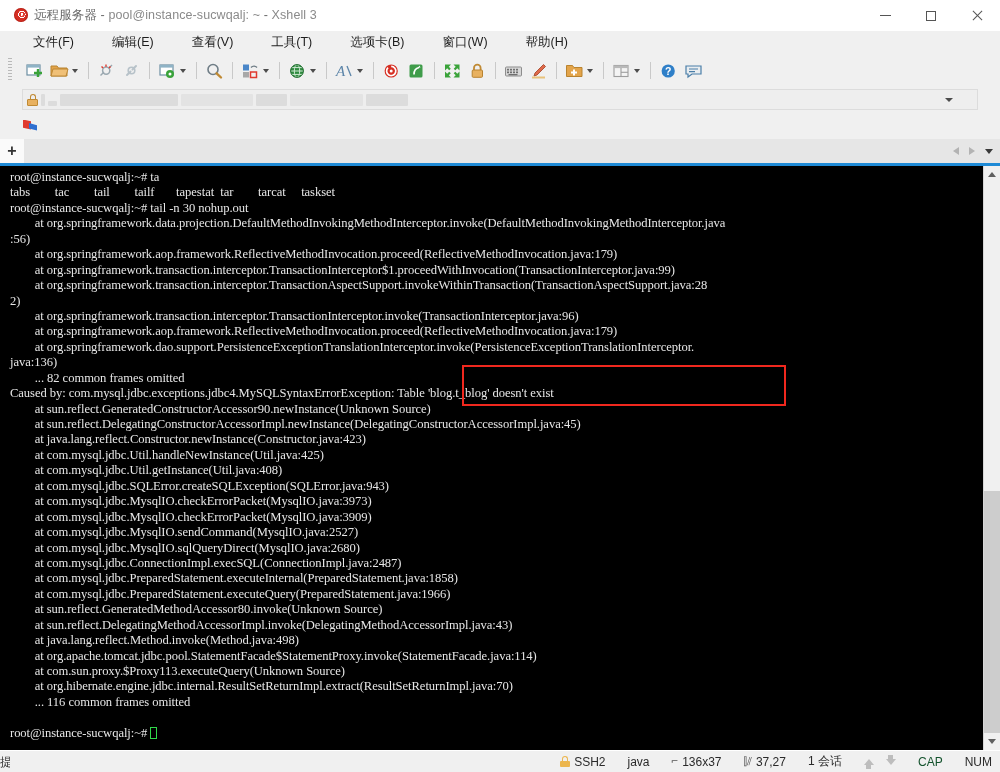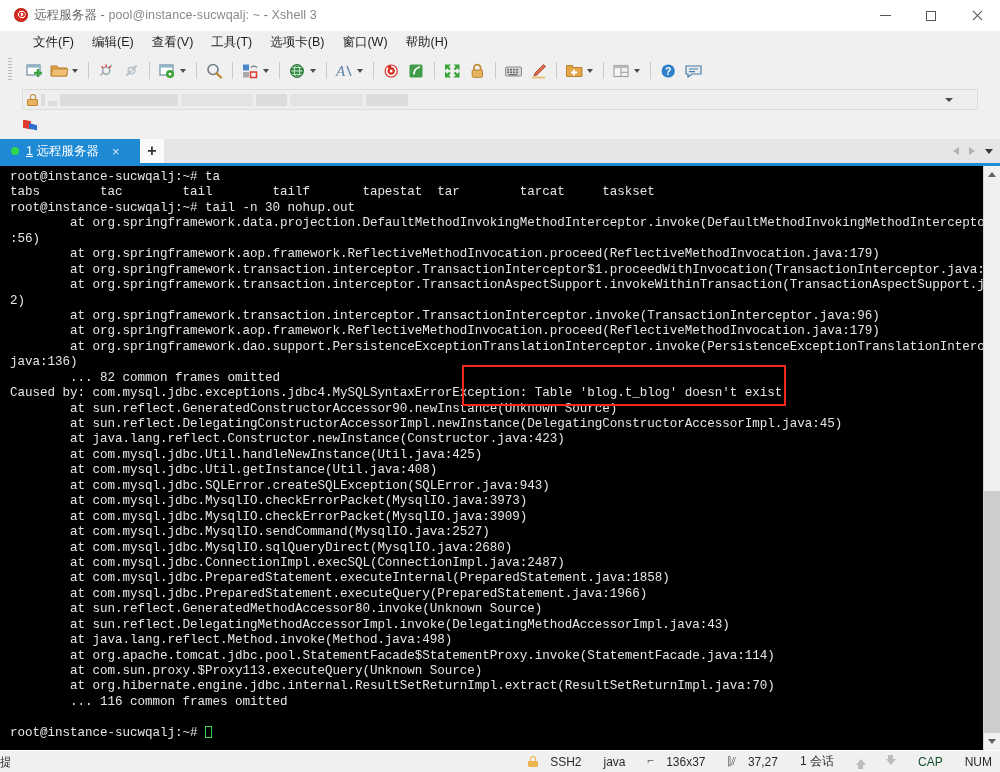--- a/index.html
+++ b/index.html
@@ -62,20 +62,21 @@
   .wb-cls:before{ transform:rotate(45deg); }
   .wb-cls:after { transform:rotate(-45deg); }
 
   
   .menubar {
     height:24px;
     background:#f0f0f0;
     display:flex; align-items:center;
     padding-left:24px;
     flex:0 0 24px;
+    gap:20px;
   }
   .menu-item {
     font-size:12.5px;
     color:#1d1d1d;
     padding:3px 9px 4px 9px;
     white-space:nowrap;
   }
 
   
   .toolbar {
@@ -165,21 +166,21 @@
   .tb-caret{width:0;height:0;border-left:4.5px solid transparent;border-right:4.5px solid transparent;border-top:5px solid #3a3a3a;}
 
   
   .termwrap {
     flex:1 1 auto; display:flex; background:#000; position:relative; min-height:0;
   }
   .term {
     flex:1 1 auto;
     background:#000;
     color:#e6e6e6;
-    font-family:Liberation Mono, monospace;
+    font-family:Liberation Serif, serif;
     font-size:12.6px;
     line-height:15.45px;
     padding:4px 0 0 10px;
     white-space:pre;
     overflow:hidden;
     position:relative;
     letter-spacing:-0.06px;
   }
   .term .line { height:15.45px; }
   .cursor {
@@ -213,21 +214,21 @@
     position:absolute;left:0;top:0;width:10px;height:22px;overflow:hidden;
     font-size:12px;color:#333;line-height:22px;
   }
   .sb-url {
     margin-left:9px; height:19px;
     background:#e9e9e9; border:1px solid #dadada;
     display:flex;align-items:center; padding:0 8px;
     font-size:12px; color:#2a2a2a; min-width:555px;
   }
   .sb-right { margin-left:auto; display:flex; align-items:center; gap:0; padding-right:6px; font-size:12px; color:#2a2a2a;}
-  .sb-cell { padding:0 11px; display:flex; align-items:center; gap:12px; white-space:nowrap;}
+  .sb-cell { padding:0 11px; display:flex; align-items:center; gap:4px; white-space:nowrap;}
   .sb-lock { width:10px;height:11px;position:relative; flex:0 0 10px;}
   .sb-lock .body{position:absolute;left:0;bottom:0;width:10px;height:6px;background:#ecb64e;border-radius:1px;}
   .sb-lock .sh{position:absolute;left:2px;top:0;width:6px;height:5px;border:1.5px solid #ecb64e;border-bottom:none;border-radius:3px 3px 0 0;}
   .ic-size{font-family:"DejaVu Sans Mono",monospace;color:#555;font-size:11px;}
   .ar-up{width:0;height:0;border-left:5px solid transparent;border-right:5px solid transparent;border-bottom:6px solid #bdbdbd;position:relative;}
   .ar-up:after{content:"";position:absolute;left:-2.5px;top:6px;width:5px;height:4px;background:#bdbdbd;}
   .ar-dn{width:0;height:0;border-left:5px solid transparent;border-right:5px solid transparent;border-top:6px solid #bdbdbd;position:relative;}
   .ar-dn:after{content:"";position:absolute;left:-2.5px;top:-10px;width:5px;height:4px;background:#bdbdbd;}
   .dim { color:#14532d; }
 
@@ -513,25 +514,20 @@
   </div>
 
   <div class="hintbar">
     <span class="flag-ic">
         <i class="r"></i>
         <i class="b"></i>
       </span>
   </div>
 
   <div class="tabbar">
-    <div class="tab">
-      <i class="tab-dot"></i>
-      <span class="tab-label"><span class="num">1</span><span> 远程服务器</span></span>
-      <span class="tab-close">×</span>
-    </div>
     <div class="tab-new">+</div>
     <div class="tab-right">
       <i class="ar-l"></i>
       <i class="ar-r"></i>
       <i class="tb-caret"></i>
     </div>
   </div>
 
   <div class="termwrap">
     <div class="term" id="term"><div class="line">root@instance-sucwqalj:~# ta</div><div class="line">tabs        tac        tail        tailf       tapestat  tar        tarcat     taskset</div><div class="line">root@instance-sucwqalj:~# tail -n 30 nohup.out</div><div class="line">        at org.springframework.data.projection.DefaultMethodInvokingMethodInterceptor.invoke(DefaultMethodInvokingMethodInterceptor.java</div><div class="line">:56)</div><div class="line">        at org.springframework.aop.framework.ReflectiveMethodInvocation.proceed(ReflectiveMethodInvocation.java:179)</div><div class="line">        at org.springframework.transaction.interceptor.TransactionInterceptor$1.proceedWithInvocation(TransactionInterceptor.java:99)</div><div class="line">        at org.springframework.transaction.interceptor.TransactionAspectSupport.invokeWithinTransaction(TransactionAspectSupport.java:28</div><div class="line">2)</div><div class="line">        at org.springframework.transaction.interceptor.TransactionInterceptor.invoke(TransactionInterceptor.java:96)</div><div class="line">        at org.springframework.aop.framework.ReflectiveMethodInvocation.proceed(ReflectiveMethodInvocation.java:179)</div><div class="line">        at org.springframework.dao.support.PersistenceExceptionTranslationInterceptor.invoke(PersistenceExceptionTranslationInterceptor.</div><div class="line">java:136)</div><div class="line">        ... 82 common frames omitted</div><div class="line">Caused by: com.mysql.jdbc.exceptions.jdbc4.MySQLSyntaxErrorException: Table 'blog.t_blog' doesn't exist</div><div class="line">        at sun.reflect.GeneratedConstructorAccessor90.newInstance(Unknown Source)</div><div class="line">        at sun.reflect.DelegatingConstructorAccessorImpl.newInstance(DelegatingConstructorAccessorImpl.java:45)</div><div class="line">        at java.lang.reflect.Constructor.newInstance(Constructor.java:423)</div><div class="line">        at com.mysql.jdbc.Util.handleNewInstance(Util.java:425)</div><div class="line">        at com.mysql.jdbc.Util.getInstance(Util.java:408)</div><div class="line">        at com.mysql.jdbc.SQLError.createSQLException(SQLError.java:943)</div><div class="line">        at com.mysql.jdbc.MysqlIO.checkErrorPacket(MysqlIO.java:3973)</div><div class="line">        at com.mysql.jdbc.MysqlIO.checkErrorPacket(MysqlIO.java:3909)</div><div class="line">        at com.mysql.jdbc.MysqlIO.sendCommand(MysqlIO.java:2527)</div><div class="line">        at com.mysql.jdbc.MysqlIO.sqlQueryDirect(MysqlIO.java:2680)</div><div class="line">        at com.mysql.jdbc.ConnectionImpl.execSQL(ConnectionImpl.java:2487)</div><div class="line">        at com.mysql.jdbc.PreparedStatement.executeInternal(PreparedStatement.java:1858)</div><div class="line">        at com.mysql.jdbc.PreparedStatement.executeQuery(PreparedStatement.java:1966)</div><div class="line">        at sun.reflect.GeneratedMethodAccessor80.invoke(Unknown Source)</div><div class="line">        at sun.reflect.DelegatingMethodAccessorImpl.invoke(DelegatingMethodAccessorImpl.java:43)</div><div class="line">        at java.lang.reflect.Method.invoke(Method.java:498)</div><div class="line">        at org.apache.tomcat.jdbc.pool.StatementFacade$StatementProxy.invoke(StatementFacade.java:114)</div><div class="line">        at com.sun.proxy.$Proxy113.executeQuery(Unknown Source)</div><div class="line">        at org.hibernate.engine.jdbc.internal.ResultSetReturnImpl.extract(ResultSetReturnImpl.java:70)</div><div class="line">        ... 116 common frames omitted</div><div class="line"></div><div class="line">root@instance-sucwqalj:~# <span class="cursor"></span></div>

